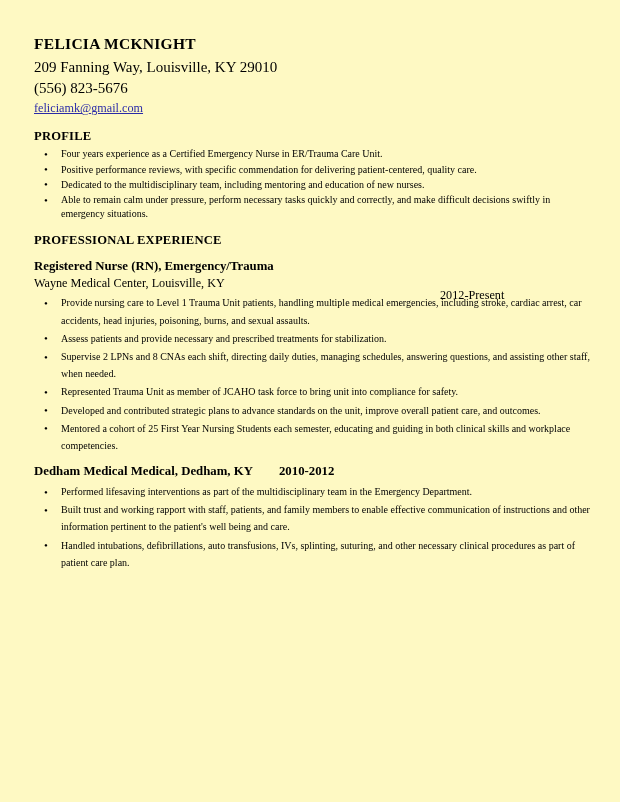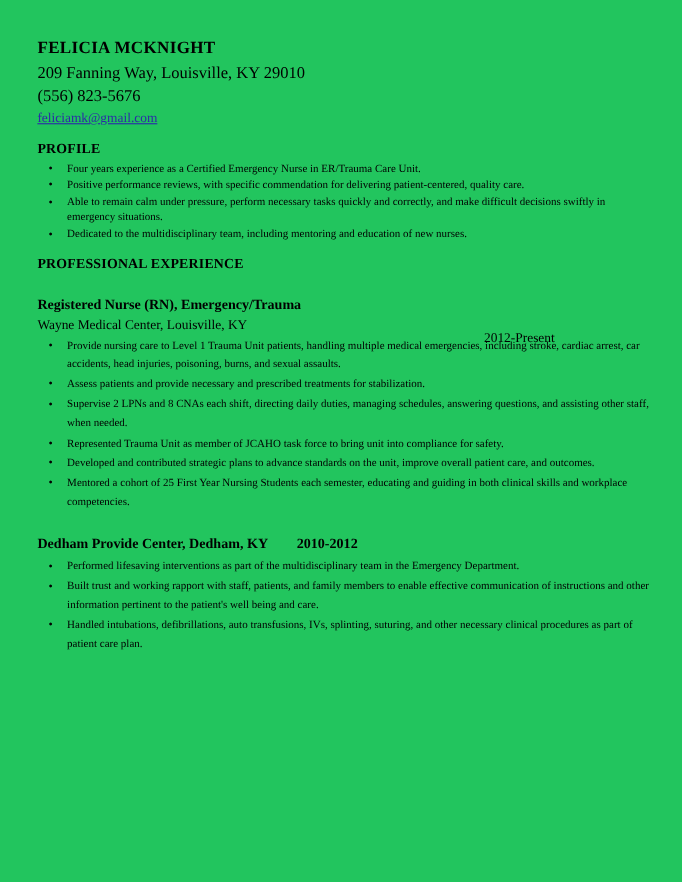--- a/index.html
+++ b/index.html
@@ -12,21 +12,21 @@
     width: 620px;
     height: 802px;
     font-family: "Liberation Serif", "DejaVu Serif", serif;
     color: #000000;
     -webkit-font-smoothing: antialiased;
   }
   .page {
     position: relative;
     width: 620px;
     height: 802px;
-    background: #22c55e;
+    background: #fef9c3;
     box-sizing: border-box;
     padding: 34px 30px 0 34px;
     overflow: hidden;
   }
 
   
   .name {
     font-size: 15.5px;
     font-weight: bold;
     letter-spacing: 0.3px;
@@ -90,21 +90,21 @@
   ul.bullets.edu > li {
     padding-left: 57px;
     line-height: 1.78;
   }
   ul.bullets.edu > li::before {
     left: 41px;
   }
 
   
   .job {
-    margin-top: 21px;
+    margin-top: 9px;
   }
   .job-title {
     font-size: 12.8px;
     font-weight: bold;
     line-height: 1.38;
     margin: 0;
   }
   .job-meta {
     position: relative;
     font-size: 12.2px;
@@ -164,22 +164,22 @@
     <div class="contact-line">209 Fanning Way, Louisville, KY 29010</div>
     <div class="contact-line">(556) 823-5676</div>
     <a class="email-link" href="#">feliciamk@gmail.com</a>
   </div>
 
   <div>
     <div class="section-heading">PROFILE</div>
     <ul class="bullets">
       <li>Four years experience as a Certified Emergency Nurse in ER/Trauma Care Unit.</li>
       <li>Positive performance reviews, with specific commendation for delivering patient-centered, quality care.</li>
+      <li>Dedicated to the multidisciplinary team, including mentoring and education of new nurses.</li>
       <li>Able to remain calm under pressure, perform necessary tasks quickly and correctly, and make difficult decisions swiftly in emergency situations.</li>
-      <li>Dedicated to the multidisciplinary team, including mentoring and education of new nurses.</li>
     </ul>
   </div>
 
   <div class="experience-block">
     <div class="section-heading">PROFESSIONAL EXPERIENCE</div>
 
     <div class="job">
       <div class="job-title">Registered Nurse (RN), Emergency/Trauma</div>
       <div class="job-meta">
         <span class="org">Wayne Medical Center, Louisville, KY</span>
@@ -190,21 +190,21 @@
         <li>Assess patients and provide necessary and prescribed treatments for stabilization.</li>
         <li>Supervise 2 LPNs and 8 CNAs each shift, directing daily duties, managing schedules, answering questions, and assisting other staff, when needed.</li>
         <li>Represented Trauma Unit as member of JCAHO task force to bring unit into compliance for safety.</li>
         <li>Developed and contributed strategic plans to advance standards on the unit, improve overall patient care, and outcomes.</li>
         <li>Mentored a cohort of 25 First Year Nursing Students each semester, educating and guiding in both clinical skills and workplace competencies.</li>
       </ul>
     </div>
 
     <div class="job">
       <div class="job-head-inline">
-        <span>Dedham Provide Center, Dedham, KY</span><span class="gap"></span><span>2010-2012</span>
+        <span>Dedham Medical Medical, Dedham, KY</span><span class="gap"></span><span>2010-2012</span>
       </div>
       <ul class="bullets loose">
         <li>Performed lifesaving interventions as part of the multidisciplinary team in the Emergency Department.</li>
         <li>Built trust and working rapport with staff, patients, and family members to enable effective communication of instructions and other information pertinent to the patient's well being and care.</li>
         <li>Handled intubations, defibrillations, auto transfusions, IVs, splinting, suturing, and other necessary clinical procedures as part of patient care plan.</li>
       </ul>
     </div>
   </div>
 
 

